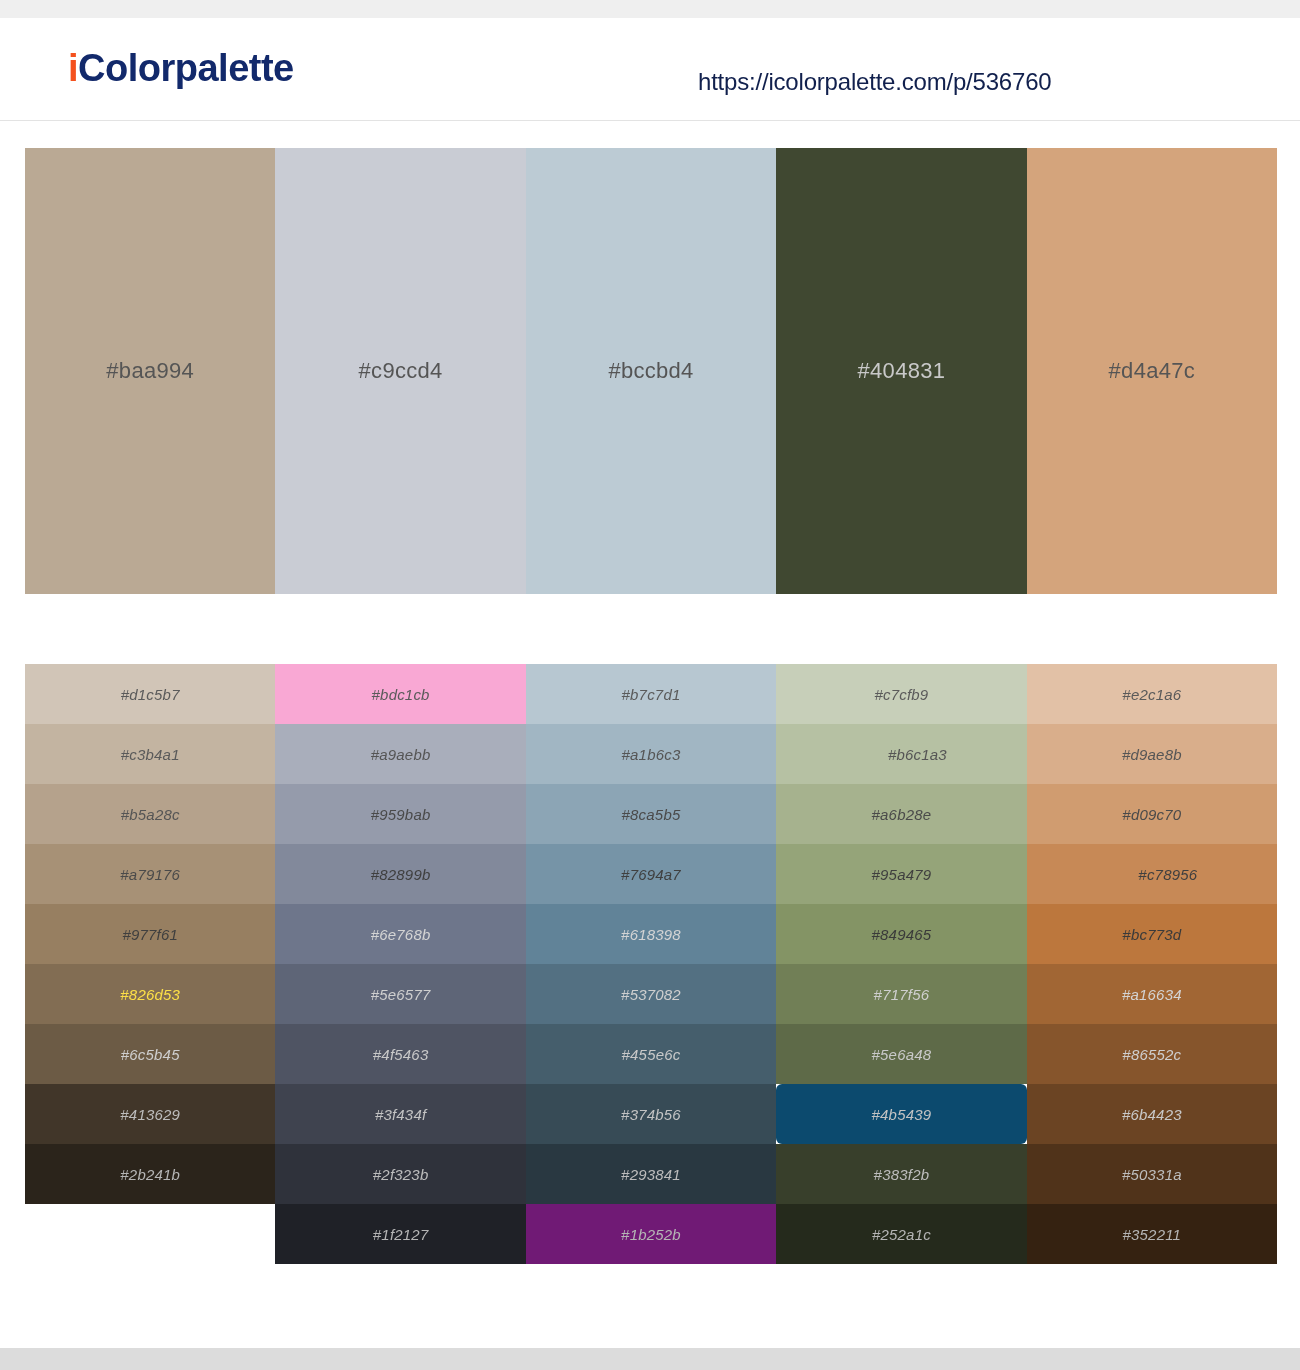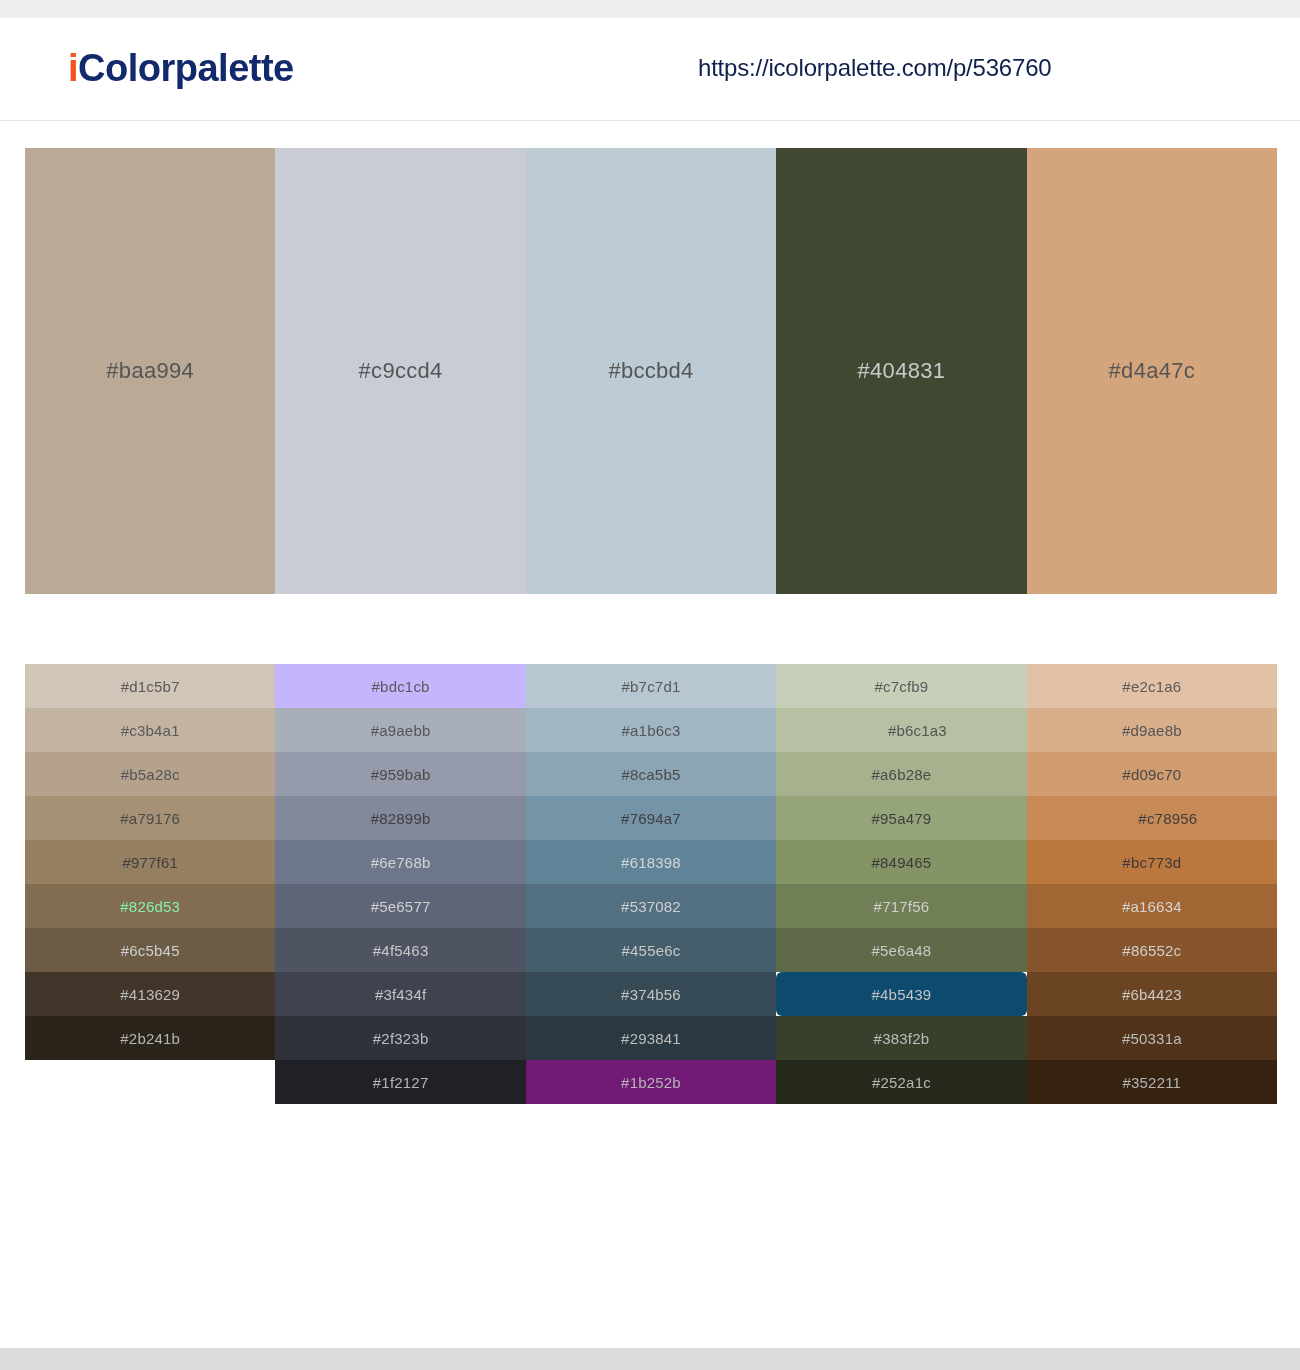--- a/index.html
+++ b/index.html
@@ -33,21 +33,21 @@
     font-size: 38px;
     font-weight: bold;
     letter-spacing: -0.5px;
     white-space: nowrap;
   }
   .logo-i { color: #f4511e; }
   .logo-rest { color: #12296b; }
   .page-url {
     position: absolute;
     left: 698px;
-    top: 50px;
+    top: 64px;
     transform: translateY(-50%);
     font-size: 24px;
     color: #11204d;
     white-space: nowrap;
     letter-spacing: -0.2px;
   }
 
   
   .main-strip {
     position: absolute;
@@ -76,24 +76,25 @@
     top: 664px;
     width: 1252px;
     display: flex;
   }
   .shade-col {
     flex: 1 1 0;
     display: flex;
     flex-direction: column;
   }
   .shade-cell {
-    height: 44px;
+    height: 60px;
     display: flex;
     align-items: center;
     justify-content: center;
+    font-style: italic;
   }
   .shade-cell .label {
     font-size: 15px;
     letter-spacing: 0.2px;
   }
 
   .footer-band {
     position: absolute;
     left: 0;
     top: 1348px;
@@ -143,34 +144,34 @@
       <div class="shade-cell" style="background: rgb(181, 162, 140);">
         <span class="label" style="color: rgb(85, 85, 85);">#b5a28c</span>
       </div>
       <div class="shade-cell" style="background: rgb(167, 145, 118);">
         <span class="label" style="color: rgb(74, 74, 74);">#a79176</span>
       </div>
       <div class="shade-cell" style="background: rgb(151, 127, 97);">
         <span class="label" style="color: rgb(63, 63, 63);">#977f61</span>
       </div>
       <div class="shade-cell" style="background: rgb(130, 109, 83);">
-        <span class="label" style="color: #86efac;">#826d53</span>
+        <span class="label" style="color: #fde047;">#826d53</span>
       </div>
       <div class="shade-cell" style="background: rgb(108, 91, 69);">
         <span class="label" style="color: rgb(207, 207, 207);">#6c5b45</span>
       </div>
       <div class="shade-cell" style="background: rgb(65, 54, 41);">
         <span class="label" style="color: rgb(189, 189, 189);">#413629</span>
       </div>
       <div class="shade-cell" style="background: rgb(43, 36, 27);">
         <span class="label" style="color: rgb(181, 181, 181);">#2b241b</span>
       </div>
     </div>
     <div class="shade-col">
-      <div class="shade-cell" style="background: #c4b5fd;">
+      <div class="shade-cell" style="background: #f9a8d4;">
         <span class="label" style="color: rgb(90, 90, 90);">#bdc1cb</span>
       </div>
       <div class="shade-cell" style="background: rgb(169, 174, 187);">
         <span class="label" style="color: rgb(85, 85, 85);">#a9aebb</span>
       </div>
       <div class="shade-cell" style="background: rgb(149, 155, 171);">
         <span class="label" style="color: rgb(74, 74, 74);">#959bab</span>
       </div>
       <div class="shade-cell" style="background: rgb(130, 137, 155);">
         <span class="label" style="color: rgb(63, 63, 63);">#82899b</span>

